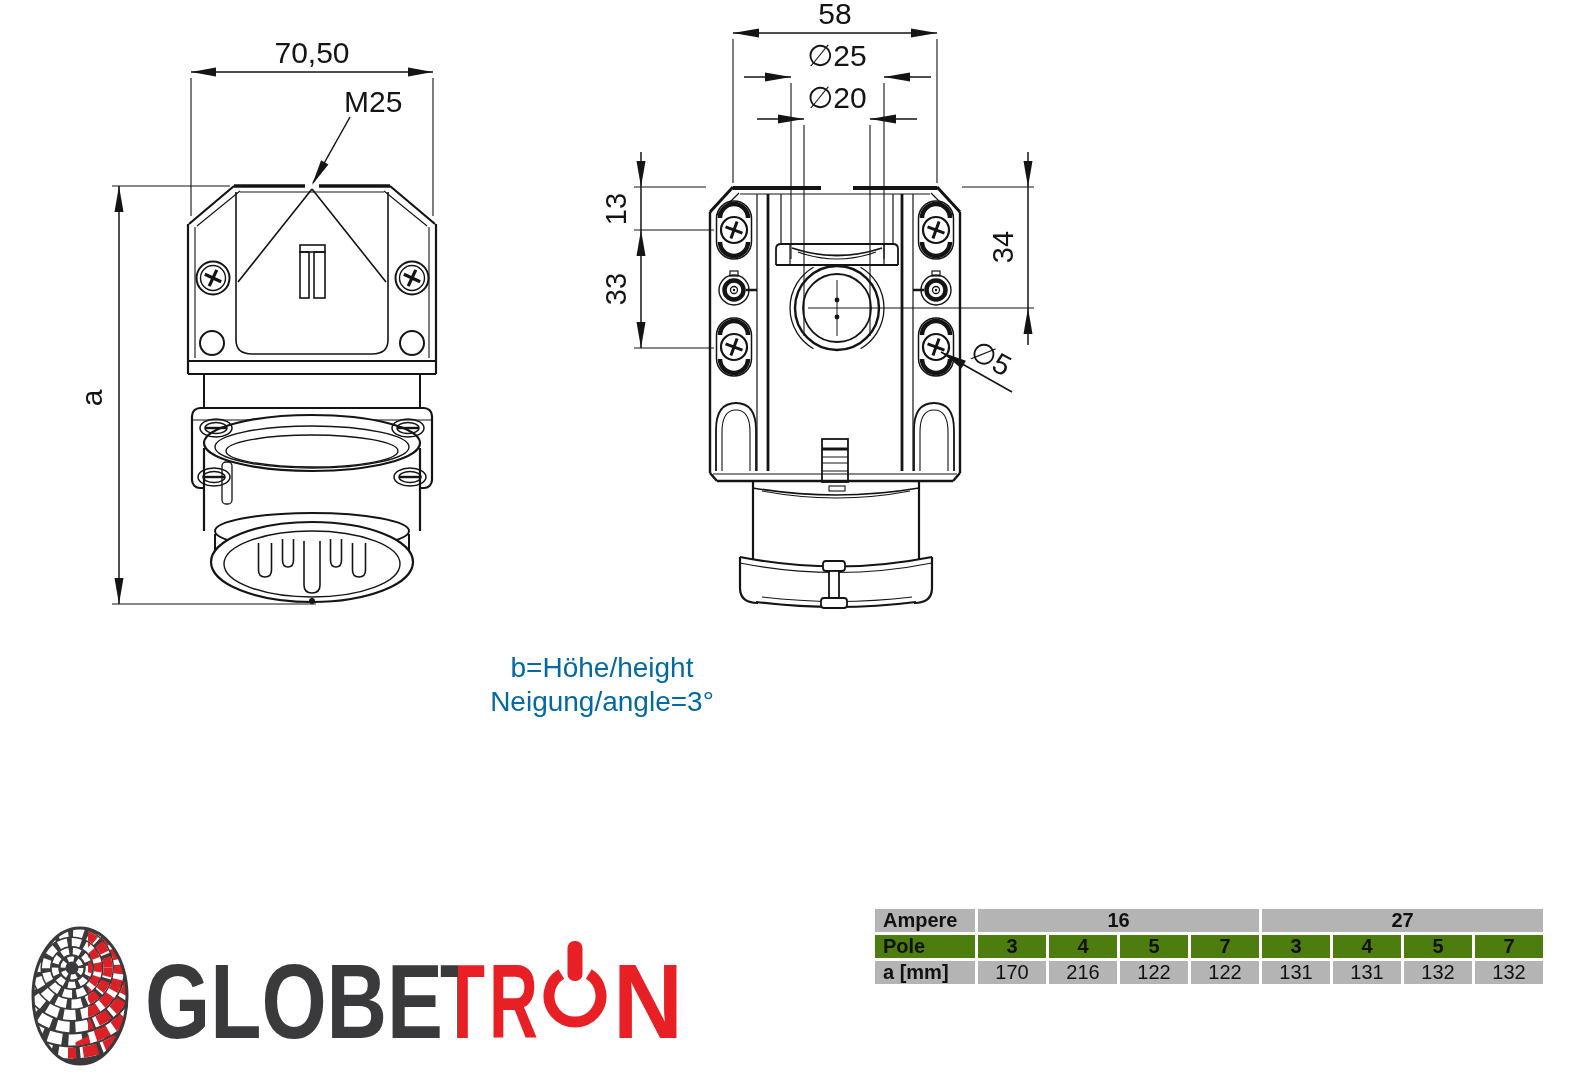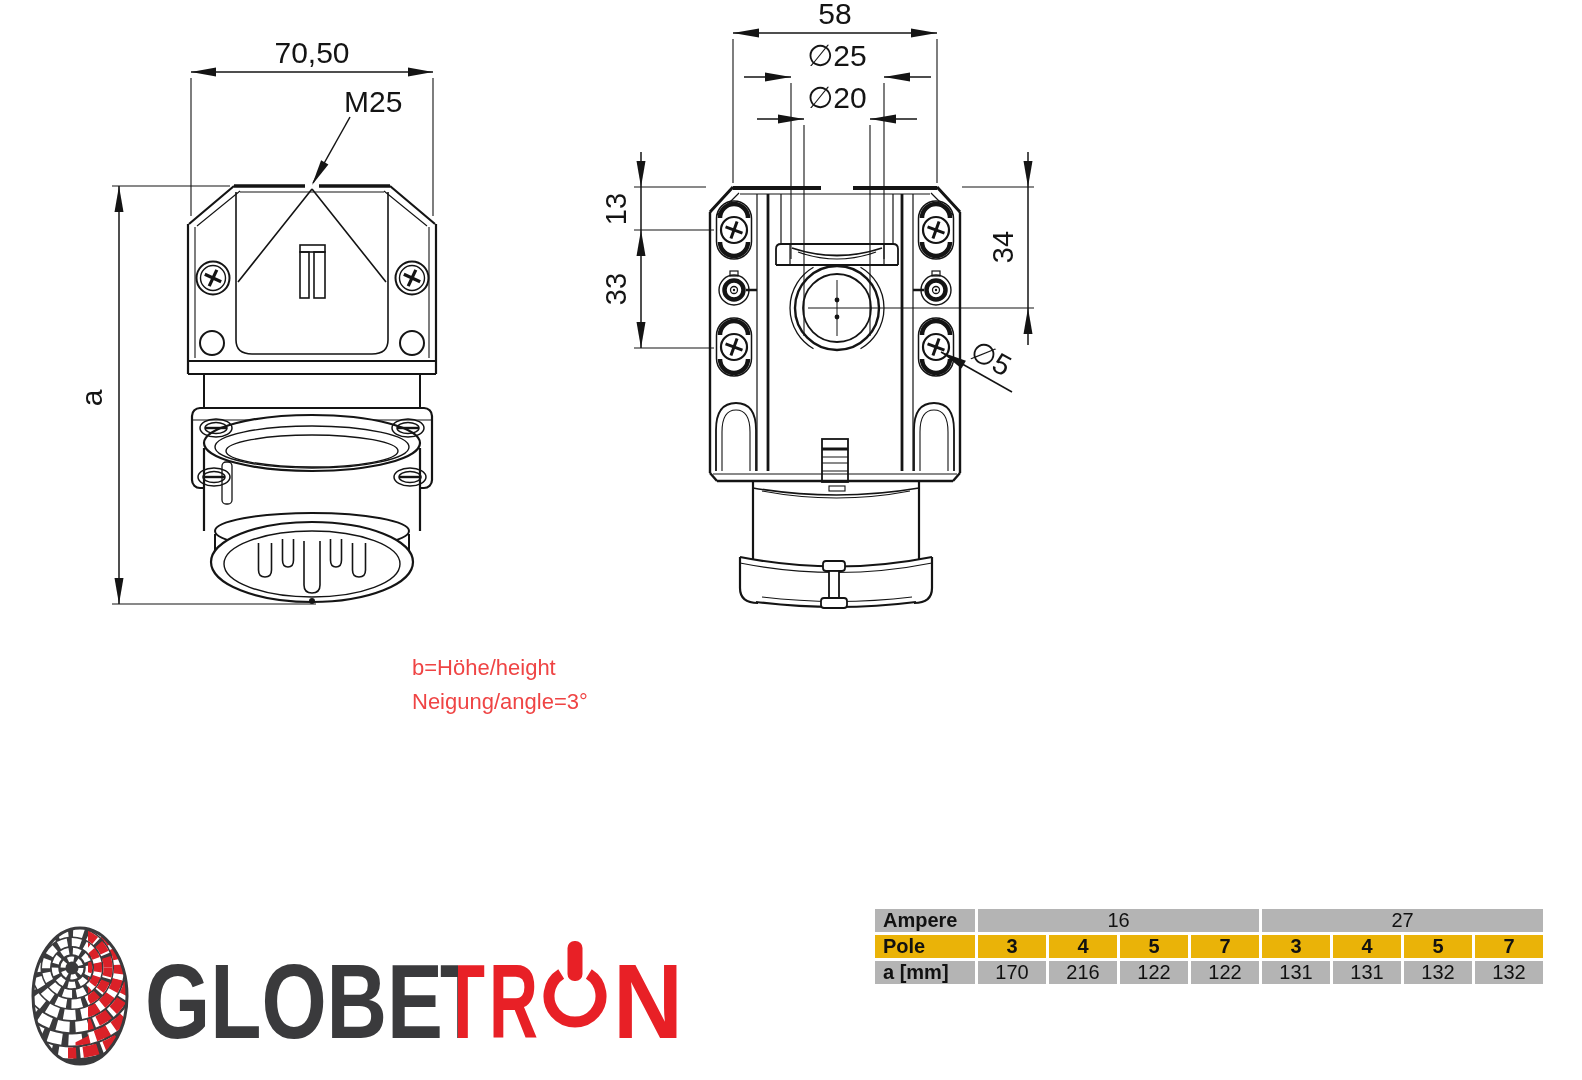--- a/index.html
+++ b/index.html
@@ -1,31 +1,31 @@
 <!DOCTYPE html>
 <html><head>
 <meta charset="utf-8">
 <style>
   html,body{margin:0;padding:0;background:#ffffff;}
   .stage{position:relative;width:1582px;height:1080px;background:#fff;overflow:hidden;
          font-family:"Liberation Sans","DejaVu Sans",sans-serif;color:#141414;}
   .views{position:absolute;left:0;top:0;width:1080px;height:650px;}
   .views text{font-family:"Liberation Sans","DejaVu Sans",sans-serif;font-size:30px;fill:#141414;}
   .views text.small{font-size:29px;}
-  .notes{position:absolute;left:412px;top:651px;width:380px;
-         font-size:22px;line-height:34px;color:#ef4444;}
+  .notes{position:absolute;left:412px;top:651px;width:380px;text-align:center;
+         font-size:28px;line-height:34px;color:#0369a1;}
   .logo{position:absolute;left:28px;top:918px;width:700px;height:152px;}
   .logo text{font-family:"Liberation Sans","DejaVu Sans",sans-serif;font-weight:bold;font-size:106px;}
   .spec{position:absolute;left:872px;top:906px;border-collapse:separate;border-spacing:3px;
         background:#fff;font-size:20px;color:#111;}
   .spec th,.spec td{width:68px;height:22px;text-align:center;padding:0;font-weight:normal;}
   .spec .lbl{width:92px;text-align:left;padding-left:8px;font-weight:bold;margin-left:37px;}
-  .spec .grp{font-weight:normal;}
+  .spec .grp{font-weight:bold;}
   .spec tr.g>th,.spec tr.g>td{background:#b4b4b4;}
-  .spec tr.l>th,.spec tr.l>td{background:#eab308;}
+  .spec tr.l>th,.spec tr.l>td{background:#4d7c0f;}
   .spec tr.bold td{font-weight:bold;}
 </style>
 </head>
 <body>
 
 <div class="stage">
 
   <svg class="views" viewBox="0 0 1080 650">
     <g stroke="#141414" fill="none" stroke-linecap="butt">
 

